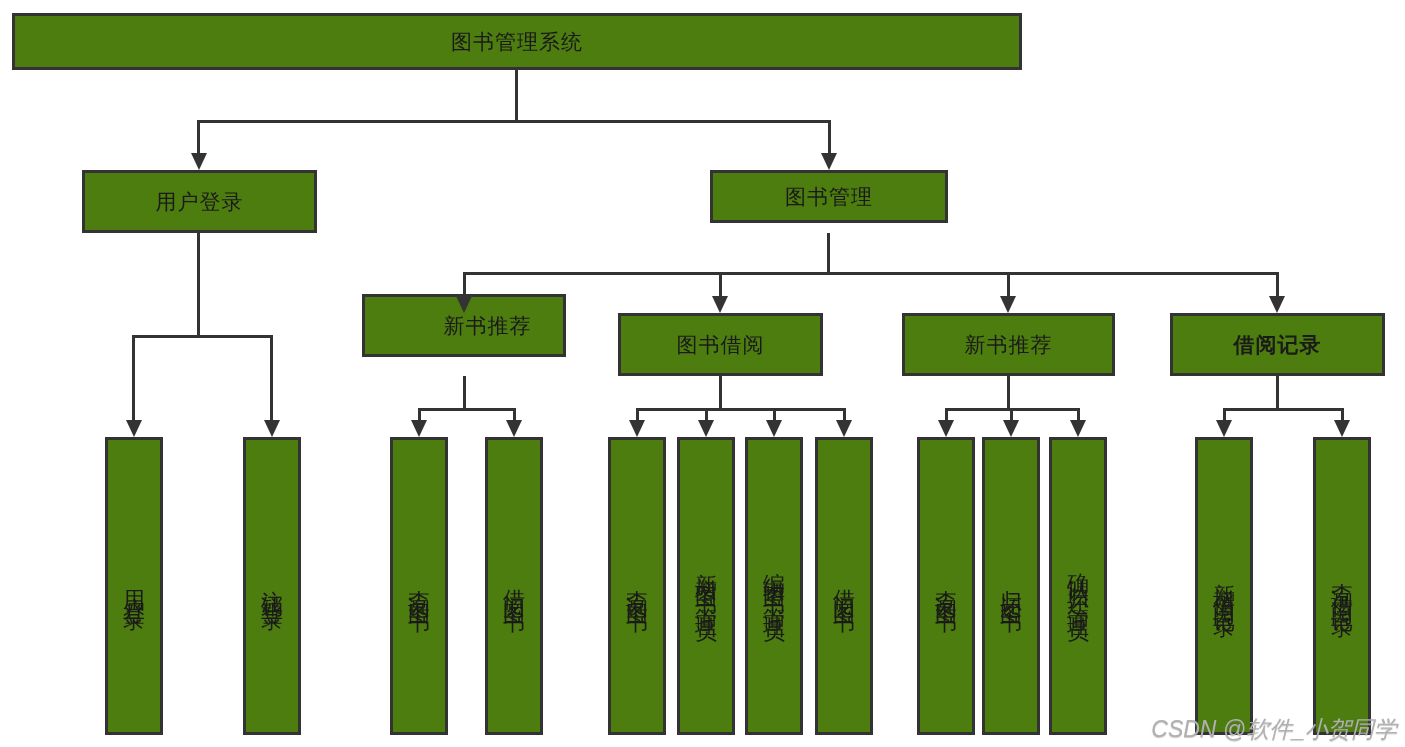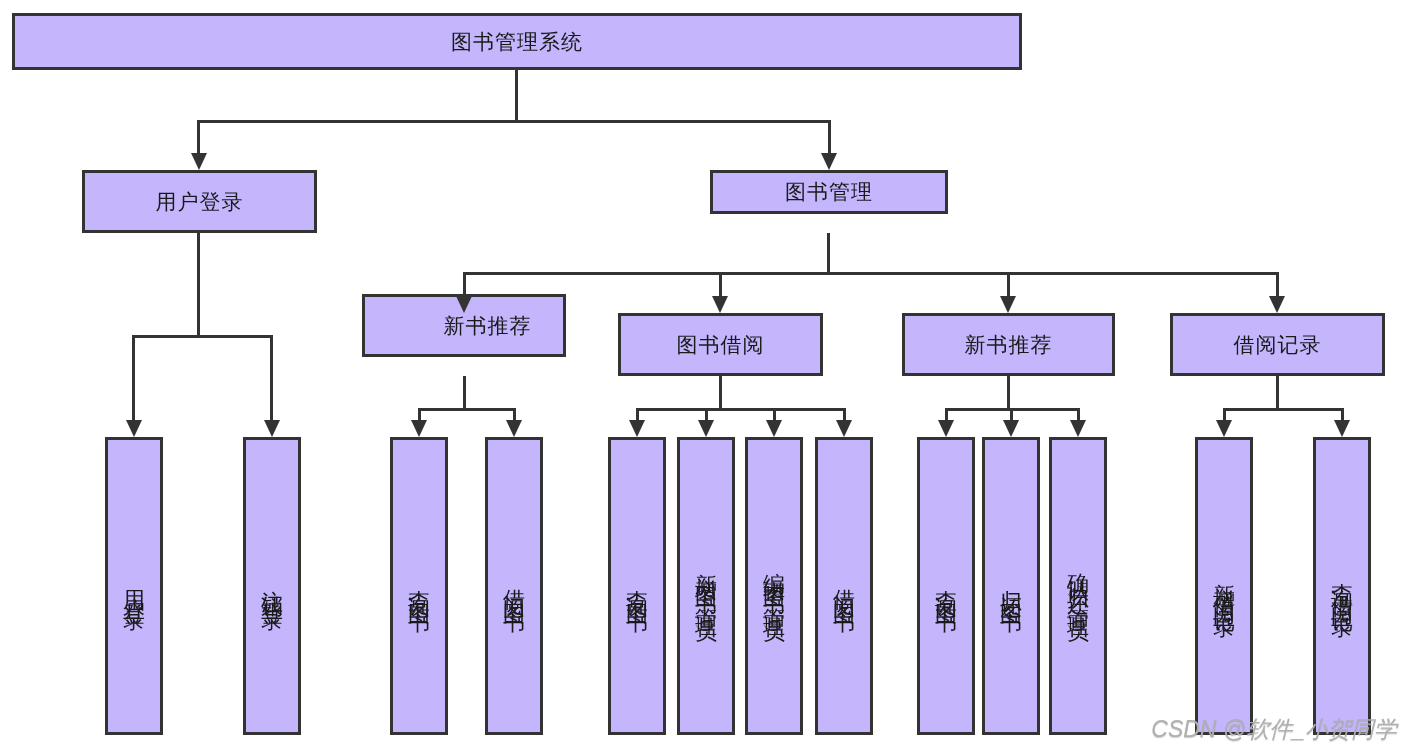--- a/index.html
+++ b/index.html
@@ -8,21 +8,21 @@
     width: 1405px;
     height: 747px;
     background: #ffffff;
     font-family: "Liberation Sans", sans-serif;
     overflow: hidden;
   }
   .node {
     position: absolute;
     box-sizing: border-box;
     border: 3px solid #333333;
-    background: #c4b5fd;
+    background: #4d7c0f;
     display: flex;
     align-items: center;
     justify-content: center;
     color: #1a1a1a;
   }
   .node.h { font-size: 21px; letter-spacing: 1px; }
   .leaf {
     width: 58px;
     height: 298px;
     top: 437px;
@@ -62,37 +62,37 @@
 <div class="canvas">
 
   <div class="node h" style="left:12px; top:13px; width:1010px; height:57px;">
     <span>图书管理系统</span>
   </div>
 
   <div class="node h" style="left:82px; top:170px; width:235px; height:63px;">
     <span>用户登录</span>
   </div>
 
-  <div class="node h" style="left:710px; top:170px; width:238px; height:44px;">
+  <div class="node h" style="left:710px; top:170px; width:238px; height:53px;">
     <span>图书管理</span>
   </div>
 
   <div class="node h" style="left:362px; top:294px; width:204px; height:63px;padding-left:47px;">
     <span>新书推荐</span>
   </div>
 
   <div class="node h" style="left:618px; top:313px; width:205px; height:63px;text-align:center;">
     <span>图书借阅</span>
   </div>
 
   <div class="node h" style="left:902px; top:313px; width:213px; height:63px;">
     <span>新书推荐</span>
   </div>
 
-  <div class="node h" style="left:1170px; top:313px; width:215px; height:63px;">
+  <div class="node h" style="left:1170px; top:313px; width:215px; height:63px;font-weight:bold;">
     <span>借阅记录</span>
   </div>
 
   <div class="node leaf" style="left:105px;">
     <span class="vtext">用户登录</span>
   </div>
   <div class="node leaf" style="left:243px;">
     <span class="vtext">注销登录</span>
   </div>
 

